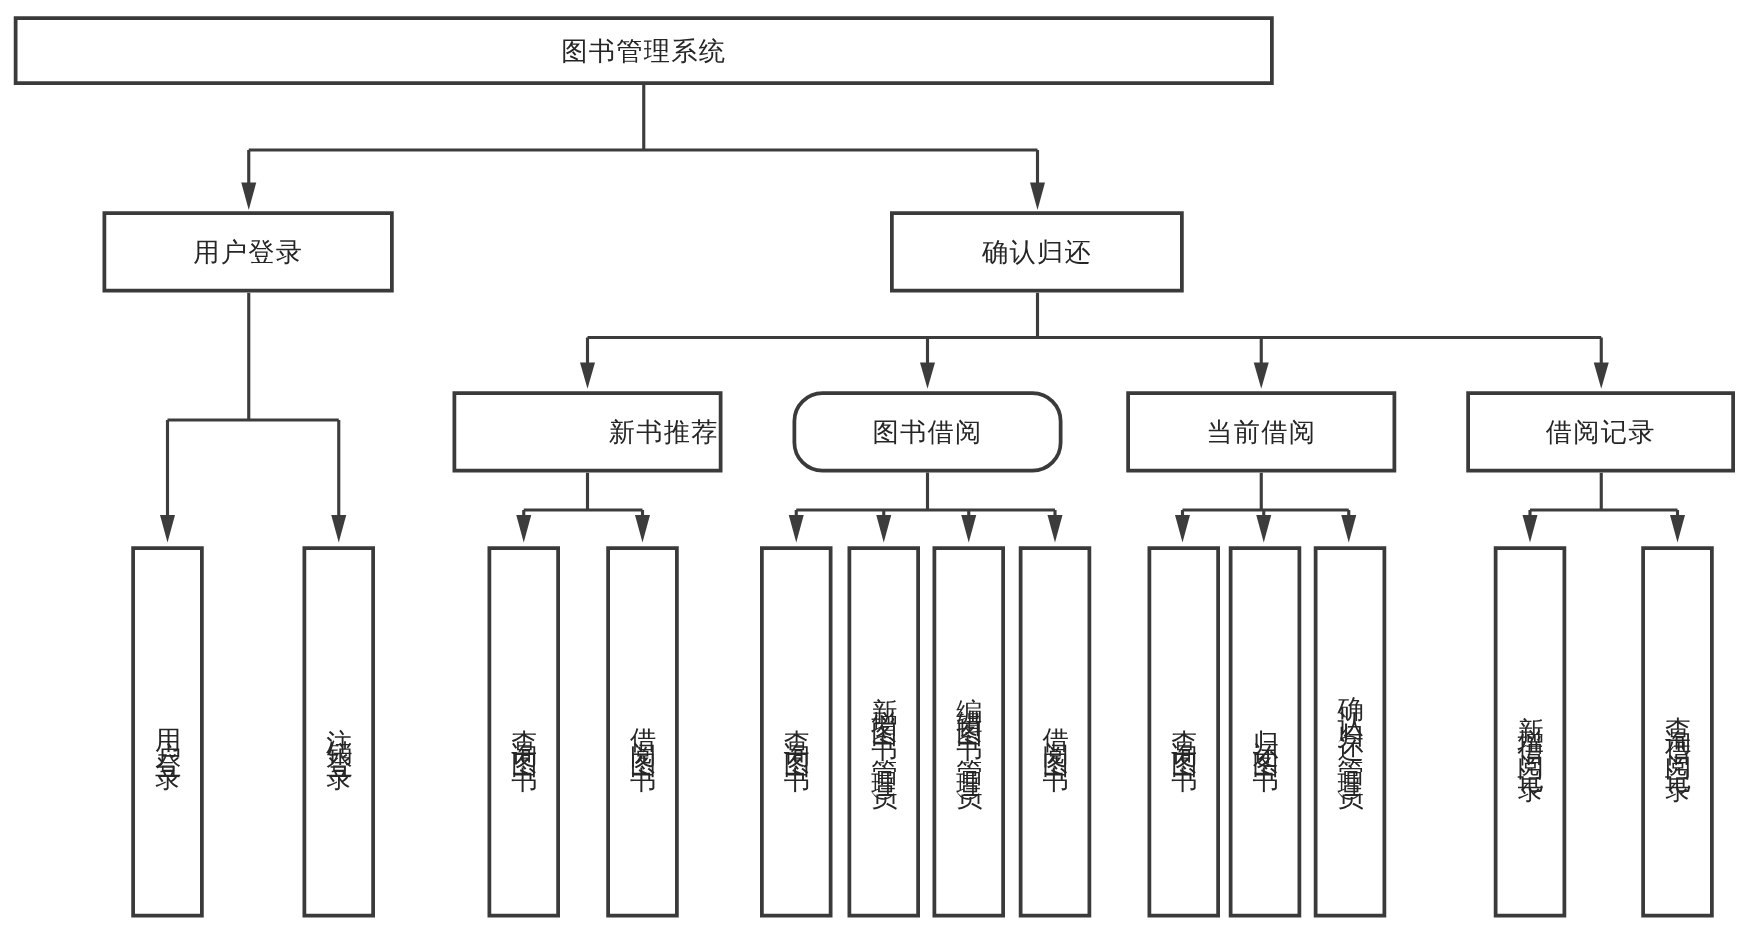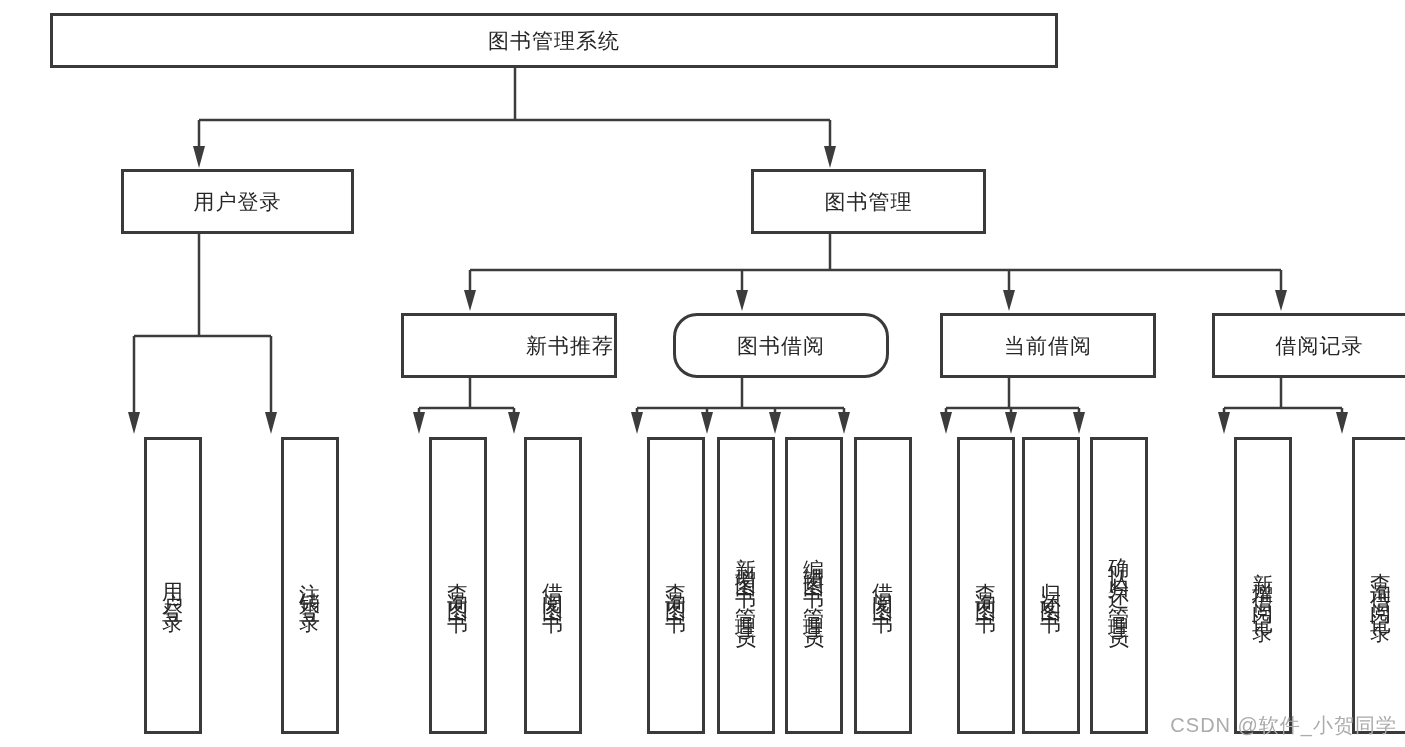--- a/index.html
+++ b/index.html
@@ -12,21 +12,21 @@
     background:var(--background);
     font-family:"Liberation Sans","DejaVu Sans",sans-serif;
     color:var(--text);
   }
   #connectors{position:absolute;left:0;top:0;width:1405px;height:747px;}
   #connectors path{stroke:var(--line);stroke-width:2.5;fill:none;}
   #connectors polygon{fill:var(--line);stroke:none;}
   .node{
     position:absolute; box-sizing:border-box;
     background:var(--fill); border:3px solid var(--border);
-    display:flex; align-items:center; justify-content:center;margin-left:39px;
+    display:flex; align-items:center; justify-content:center;
   }
   .hnode{font-size:21px; letter-spacing:1px; white-space:nowrap;}
   .vnode .vlabel{
     writing-mode:vertical-rl; text-orientation:mixed;
     font-size:21px; line-height:1.1; letter-spacing:10px; white-space:nowrap;
   }
   
   #n-root{left:11px;top:13px;width:1008px;height:55px;}
   
   #n-l2-0{left:82px; top:169px;width:233px;height:65px;}
@@ -90,21 +90,21 @@
   </svg>
 
   <div class="node hnode" id="n-root">
     <span>图书管理系统</span>
   </div>
 
   <div class="node hnode" id="n-l2-0">
     <span>用户登录</span>
   </div>
   <div class="node hnode" id="n-l2-1">
-    <span>图书管理</span>
+    <span>确认归还</span>
   </div>
 
   <div class="node hnode" id="n-l3-0">
     <span>新书推荐</span>
   </div>
   <div class="node hnode" id="n-l3-1">
     <span>图书借阅</span>
   </div>
   <div class="node hnode" id="n-l3-2">
     <span>当前借阅</span>
@@ -150,14 +150,13 @@
     <span class="vlabel">确认归还（管理员）</span>
   </div>
 
   <div class="node vnode" id="n-g5-0">
     <span class="vlabel">新增借阅记录</span>
   </div>
   <div class="node vnode" id="n-g5-1">
     <span class="vlabel">查询借阅记录</span>
   </div>
 
-  <div id="watermark">CSDN @软件_小贺同学</div>
 </div>
 
 </body></html>

